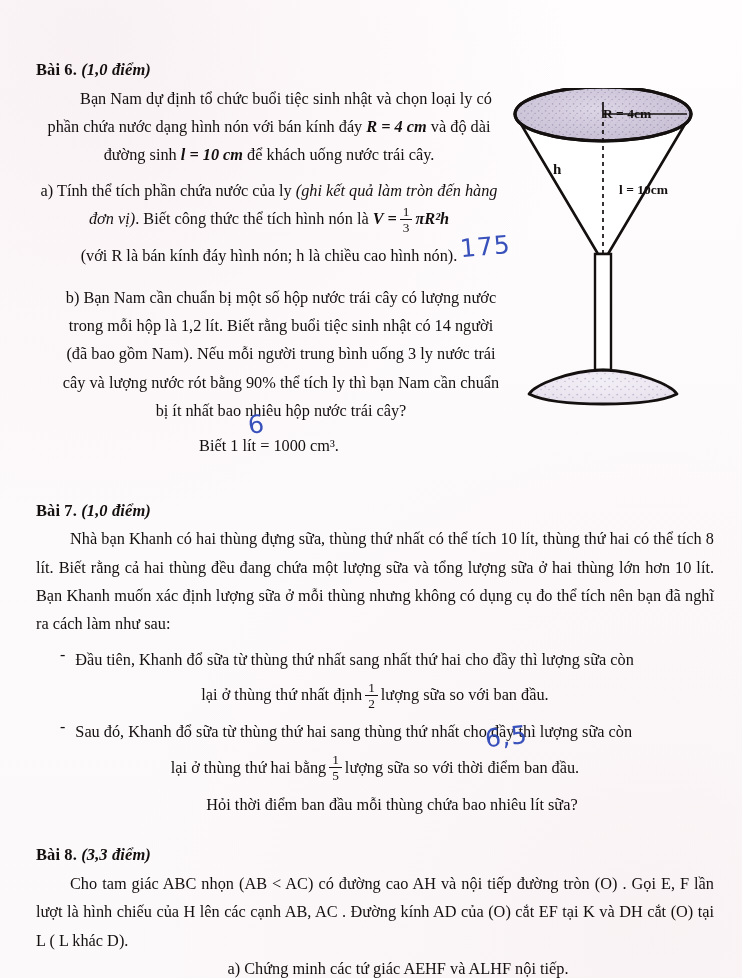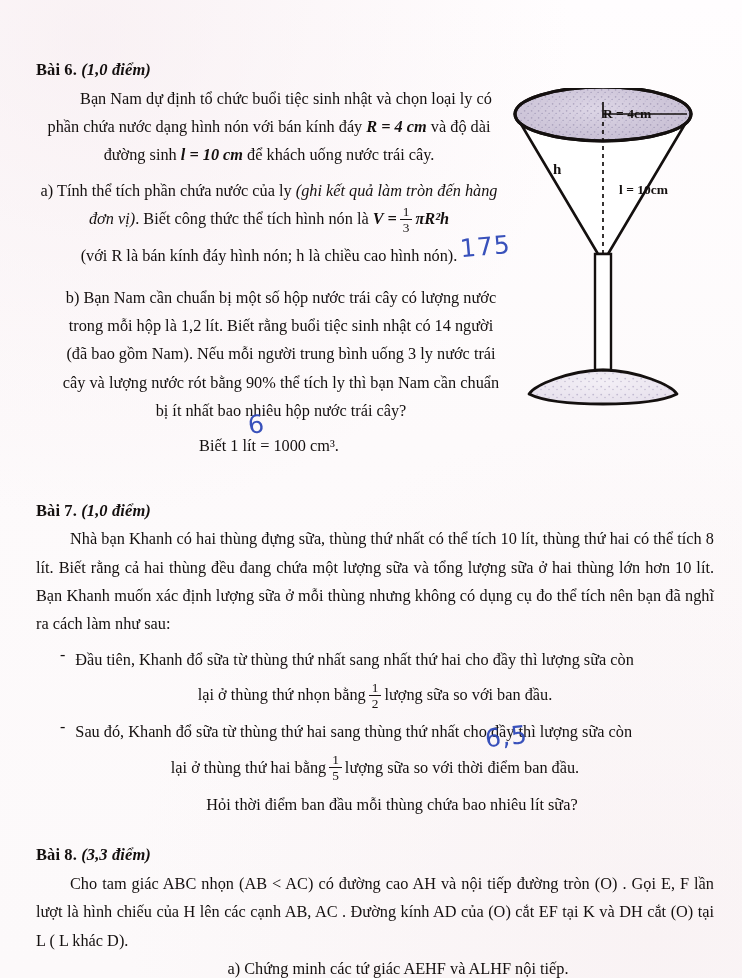--- a/index.html
+++ b/index.html
@@ -232,21 +232,21 @@
         <span>cụ đo thể tích nên bạn đã nghĩ ra cách làm như sau:</span>
       </p>
 
       <div class="bullet-row blk-sm">
         <span class="dash">-</span>
         <p class="para" style="margin:0;">
           <span>Đầu tiên, Khanh đổ sữa từ thùng thứ nhất sang nhất thứ hai cho đầy thì lượng sữa còn</span>
         </p>
       </div>
       <p class="para blk-sm">
-        <span>lại ở thùng thứ nhọn bằng</span><span class="frac">
+        <span>lại ở thùng thứ nhất định</span><span class="frac">
             <span class="num">1</span>
             <span class="den">2</span>
           </span><span>lượng sữa so với ban đầu.</span>
       </p>
 
       <div class="bullet-row blk-sm">
         <span class="dash">-</span>
         <p class="para" style="margin:0;">
           <span>Sau đó, Khanh đổ sữa từ thùng thứ hai sang thùng thứ nhất cho đầy thì lượng sữa còn</span>
         </p>

